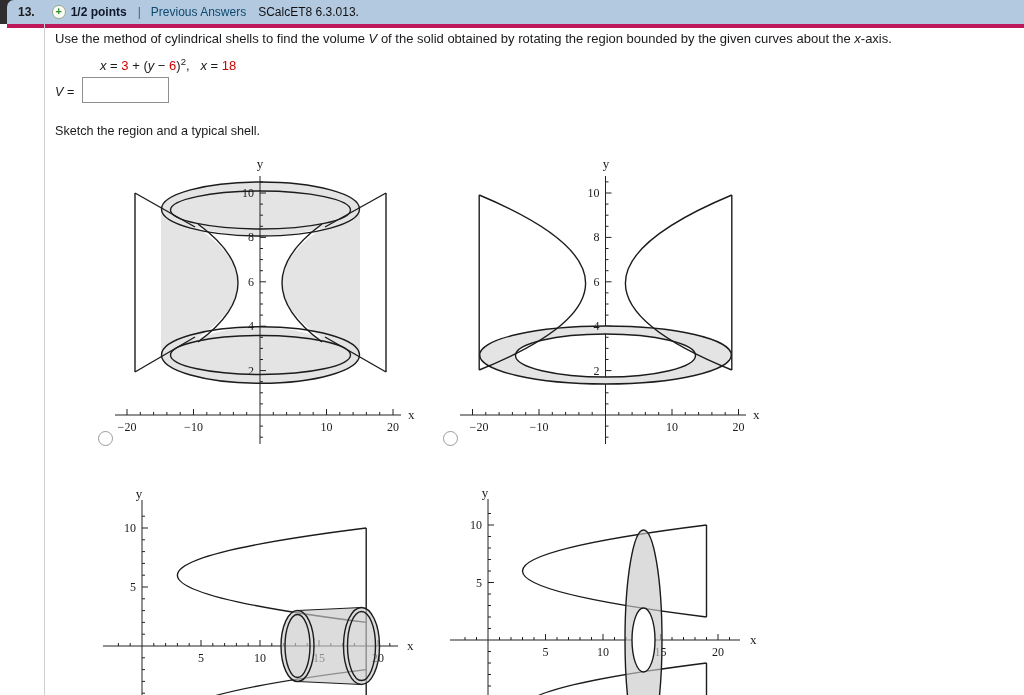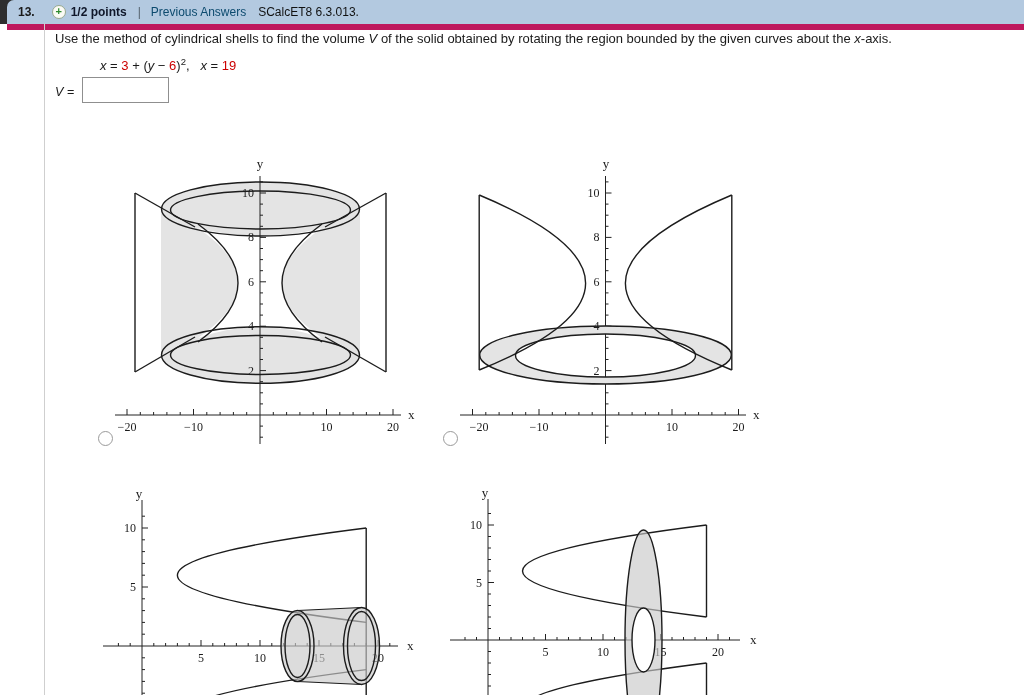--- a/index.html
+++ b/index.html
@@ -2,21 +2,21 @@
 <html><head>
 <meta charset="utf-8">
 <style>
   html,body{margin:0;padding:0;background:#fff;}
   #page{position:relative;width:1024px;height:695px;background:#fff;overflow:hidden;
         font-family:"Liberation Sans",sans-serif;color:#1a1a1a;}
   
   .header-row{position:absolute;top:0;left:0;width:1024px;height:24px;}
   .header-edge{position:absolute;left:0;top:0;width:16px;height:24px;background:#2e2e2e;}
   .header-bar{position:absolute;left:7px;right:0;top:0;height:24px;background:#b3c9e0;
-              border-top-left-radius:7px;border-bottom:6px solid #be185d;
+              border-top-left-radius:7px;border-bottom:4px solid #be185d;
               display:flex;align-items:center;font-size:12px;}
   .qnum{font-weight:bold;margin-left:11px;}
   .score-icon{display:inline-block;width:12px;height:12px;margin-left:17px;border-radius:50%;
               background:#fbfbf5;border:1px solid #98a88e;color:#2e8b2e;font-weight:bold;
               font-size:11px;line-height:11px;text-align:center;}
   .points{color:#0f172a;font-weight:bold;margin-left:5px;}
   .hsep{color:#55616e;margin-left:11px;}
   .prevans{color:#0c4a6e;margin-left:10px;text-decoration:none;cursor:pointer;}
   .ref{color:#111;margin-left:12px;}
   
@@ -57,25 +57,26 @@
       <span class="hsep">|</span>
       <a class="prevans">Previous Answers</a>
       <span class="ref">SCalcET8 6.3.013.</span>
     </div>
   </div>
 
   <div class="vline"></div>
 
   <div class="statement"><span>Use the method of cylindrical shells to find the volume </span><i>V</i><span> of the solid obtained by rotating the region bounded by the given curves about the </span><i>x</i><span>-axis.</span></div>
 
-  <div class="equation"><i>x</i><span> = </span><span class="red">3</span><span> + (</span><i>y</i><span> − </span><span class="red">6</span><span>)</span><sup>2</sup><span>,   </span><i>x</i><span> = </span><span class="red">19</span></div>
+  <div class="equation"><i>x</i><span> = </span><span class="red">3</span><span> + (</span><i>y</i><span> − </span><span class="red">6</span><span>)</span><sup>2</sup><span>,   </span><i>x</i><span> = </span><span class="red">18</span></div>
 
   <div class="ansrow"><i>V</i><span> =</span></div>
   <input class="answer-input" value="" style="">
 
+  <div class="sketch-prompt">Sketch the region and a typical shell.</div>
 
   <svg style="left:95px;top:148px" width="335" height="302" viewBox="0 0 335 302">
     <path class="fill-gray" d="M66,61 A99,27 0 0 1 265,61 L265,207 A99,28.3 0 0 1 66,207 Z"></path>
     <path class="fill-white" d="M103,190 Q183,135 103,80 Q165,96 227,80 Q147,135 227,190 Q165,168 103,190 Z"></path>
     <line class="axis" x1="20" y1="267" x2="306" y2="267"></line>
     <line class="axis" x1="165" y1="28" x2="165" y2="296"></line>
     <g style="stroke:#222;stroke-width:1">
         <line x1="32" y1="267" x2="32" y2="261"></line>
         <line x1="45.3" y1="267" x2="45.3" y2="264"></line>
         <line x1="58.599999999999994" y1="267" x2="58.599999999999994" y2="264"></line>

